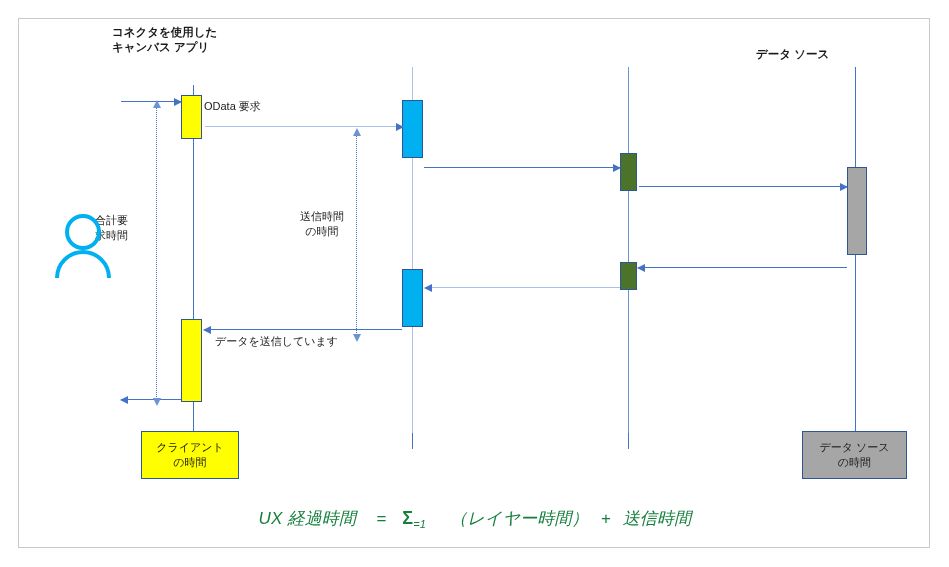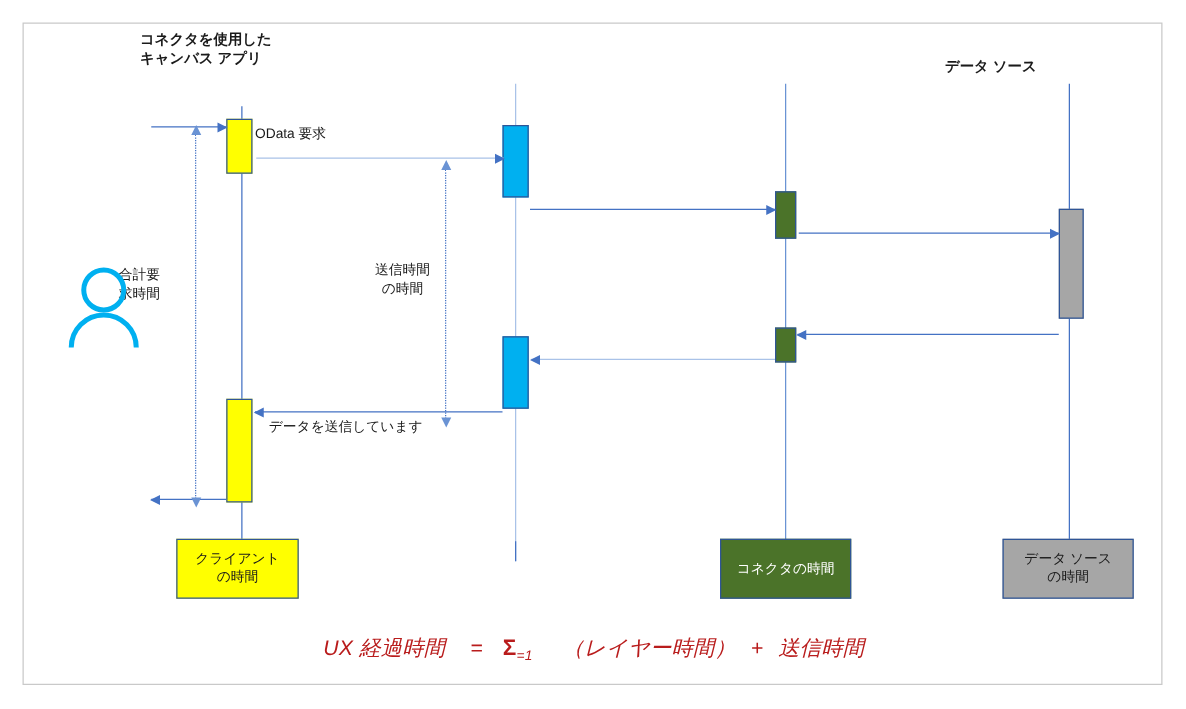--- a/index.html
+++ b/index.html
@@ -61,21 +61,21 @@
   .dim-label{
     position:absolute;font-size:11px;color:#1a1a1a;line-height:15px;
     white-space:pre-line;text-align:left;
   }
   .legend-box{
     position:absolute;border:1px solid #2f5597;box-sizing:border-box;
     display:flex;align-items:center;justify-content:center;
     font-size:11px;line-height:15px;text-align:center;white-space:pre-line;
   }
   .formula{
-    position:absolute;font-size:17px;color:#b91c1c;font-style:italic;
+    position:absolute;font-size:17px;color:#15803d;font-style:italic;
     white-space:nowrap;letter-spacing:0.2px;
   }
   .formula .sig{font-style:normal;font-weight:bold;font-size:18px;}
   .formula .sub{font-size:11px;font-style:italic;vertical-align:-0.35em;}
   .person{position:absolute;}
   .tick{position:absolute;width:1px;background:#4472c4;}
 </style>
 </head>
 <body>
 
@@ -170,23 +170,20 @@
 
     <div class="tick" style="left:174px;top:414px;height:16px;"></div>
     <div class="legend-box" style="left:122px;top:412px;width:98px;height:48px;background:#ffff00;color:#1a1a1a;">
       <span>クライアント
 の時間</span>
     </div>
 
     <div class="tick" style="left:393px;top:414px;height:16px;"></div>
 
     <div class="tick" style="left:609px;top:414px;height:16px;"></div>
-    <div class="legend-box" style="left:557px;top:412px;width:105px;height:48px;background:#4b7329;color:#ffffff;">
-      <span>コネクタの時間</span>
-    </div>
 
     <div class="tick" style="left:836px;top:414px;height:16px;"></div>
     <div class="legend-box" style="left:783px;top:412px;width:105px;height:48px;background:#a6a6a6;color:#1a1a1a;">
       <span>データ ソース
 の時間</span>
     </div>
 
     <div class="formula" style="left:0;top:488px;width:912px;text-align:center;">
       <span>UX 経過時間</span>
       <span style="display:inline-block;width:10px;"></span>

